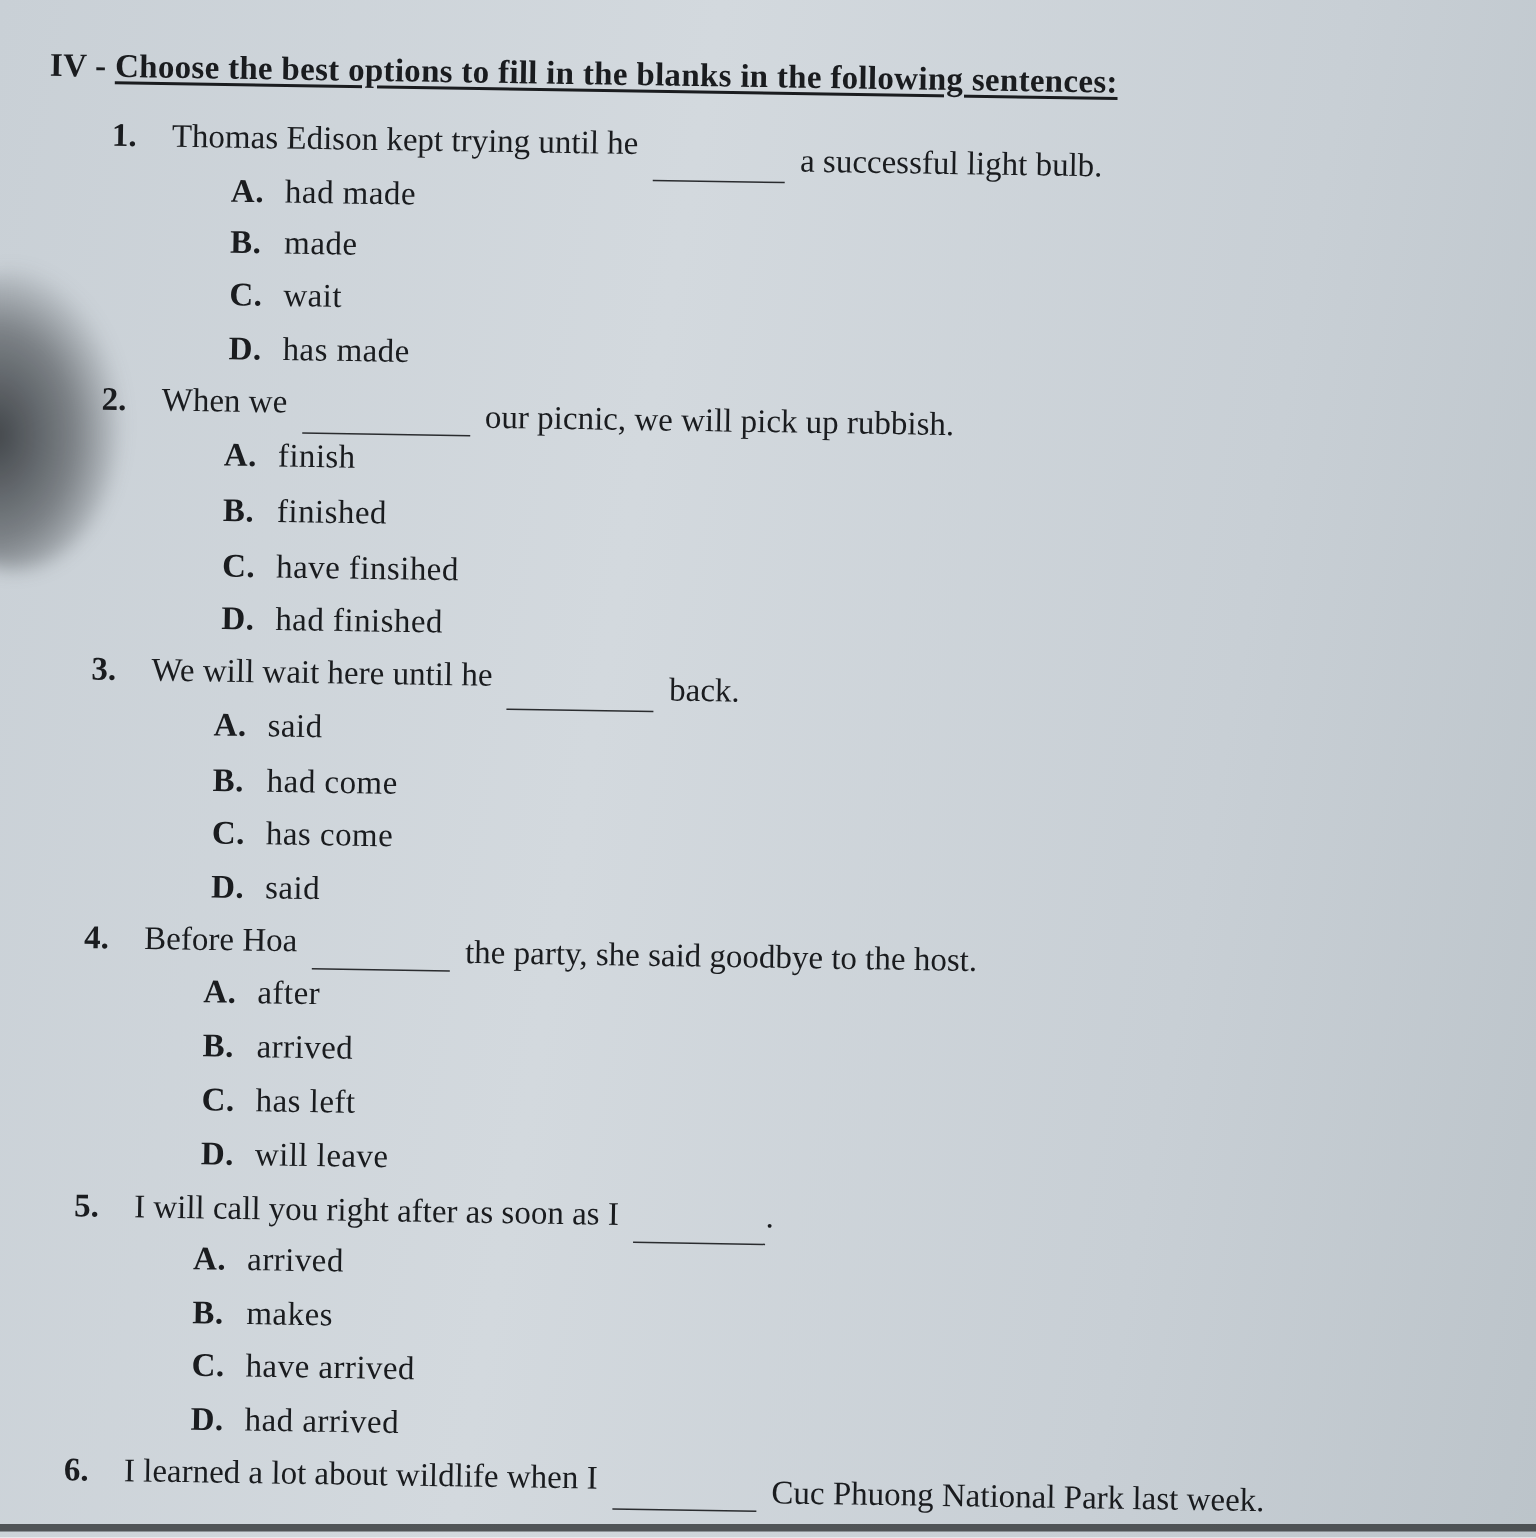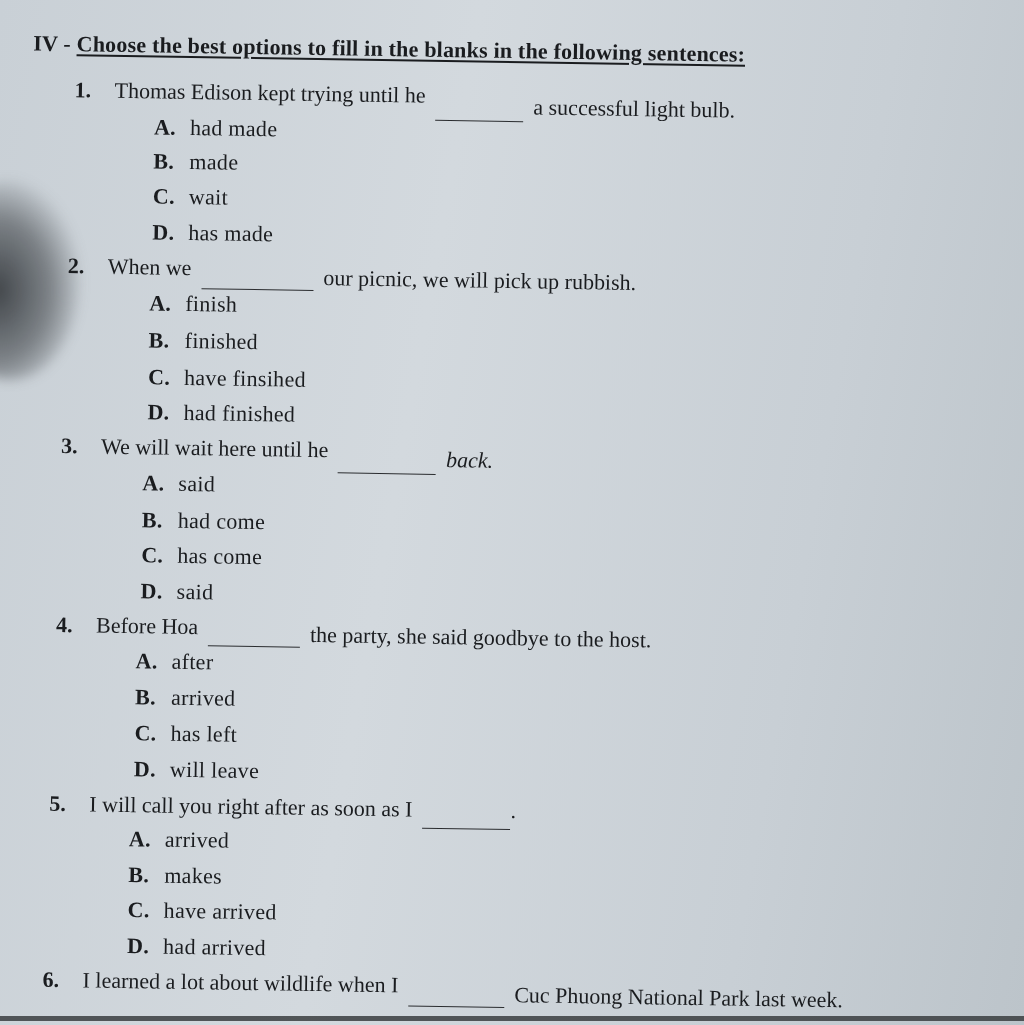--- a/index.html
+++ b/index.html
@@ -60,21 +60,21 @@
 
   <div class="q" style="left:72px; top:252px;">
     <span class="num">2.</span><span>When we</span><span class="blank" style="width:112px; vertical-align:-14px;"></span><span style="position:relative; top:8px;">our picnic, we will pick up rubbish.</span>
   </div>
   <div class="opt" style="left:154px; top:288px;"><span class="letter">A.</span><span>finish</span></div>
   <div class="opt" style="left:154px; top:325px;"><span class="letter">B.</span><span>finished</span></div>
   <div class="opt" style="left:154px; top:362px;"><span class="letter">C.</span><span>have finsihed</span></div>
   <div class="opt" style="left:154px; top:397px;"><span class="letter">D.</span><span>had finished</span></div>
 
   <div class="q" style="left:68px; top:432px;">
-    <span class="num">3.</span><span>We will wait here until he</span><span class="blank" style="width:98px; vertical-align:-16px;"></span><span style="position:relative; top:8px;font-style:italic;">back.</span>
+    <span class="num">3.</span><span>We will wait here until he</span><span class="blank" style="width:98px; vertical-align:-16px;"></span><span style="position:relative; top:8px;">back.</span>
   </div>
   <div class="opt" style="left:150px; top:468px;"><span class="letter">A.</span><span>said</span></div>
   <div class="opt" style="left:150px; top:505px;"><span class="letter">B.</span><span>had come</span></div>
   <div class="opt" style="left:150px; top:540px;"><span class="letter">C.</span><span>has come</span></div>
   <div class="opt" style="left:150px; top:576px;"><span class="letter">D.</span><span>said</span></div>
 
   <div class="q" style="left:66px; top:611px;">
     <span class="num">4.</span><span>Before Hoa</span><span class="blank" style="width:92px; vertical-align:-12px;"></span><span style="position:relative; top:6px;">the party, she said goodbye to the host.</span>
   </div>
   <div class="opt" style="left:146px; top:646px;"><span class="letter">A.</span><span>after</span></div>

